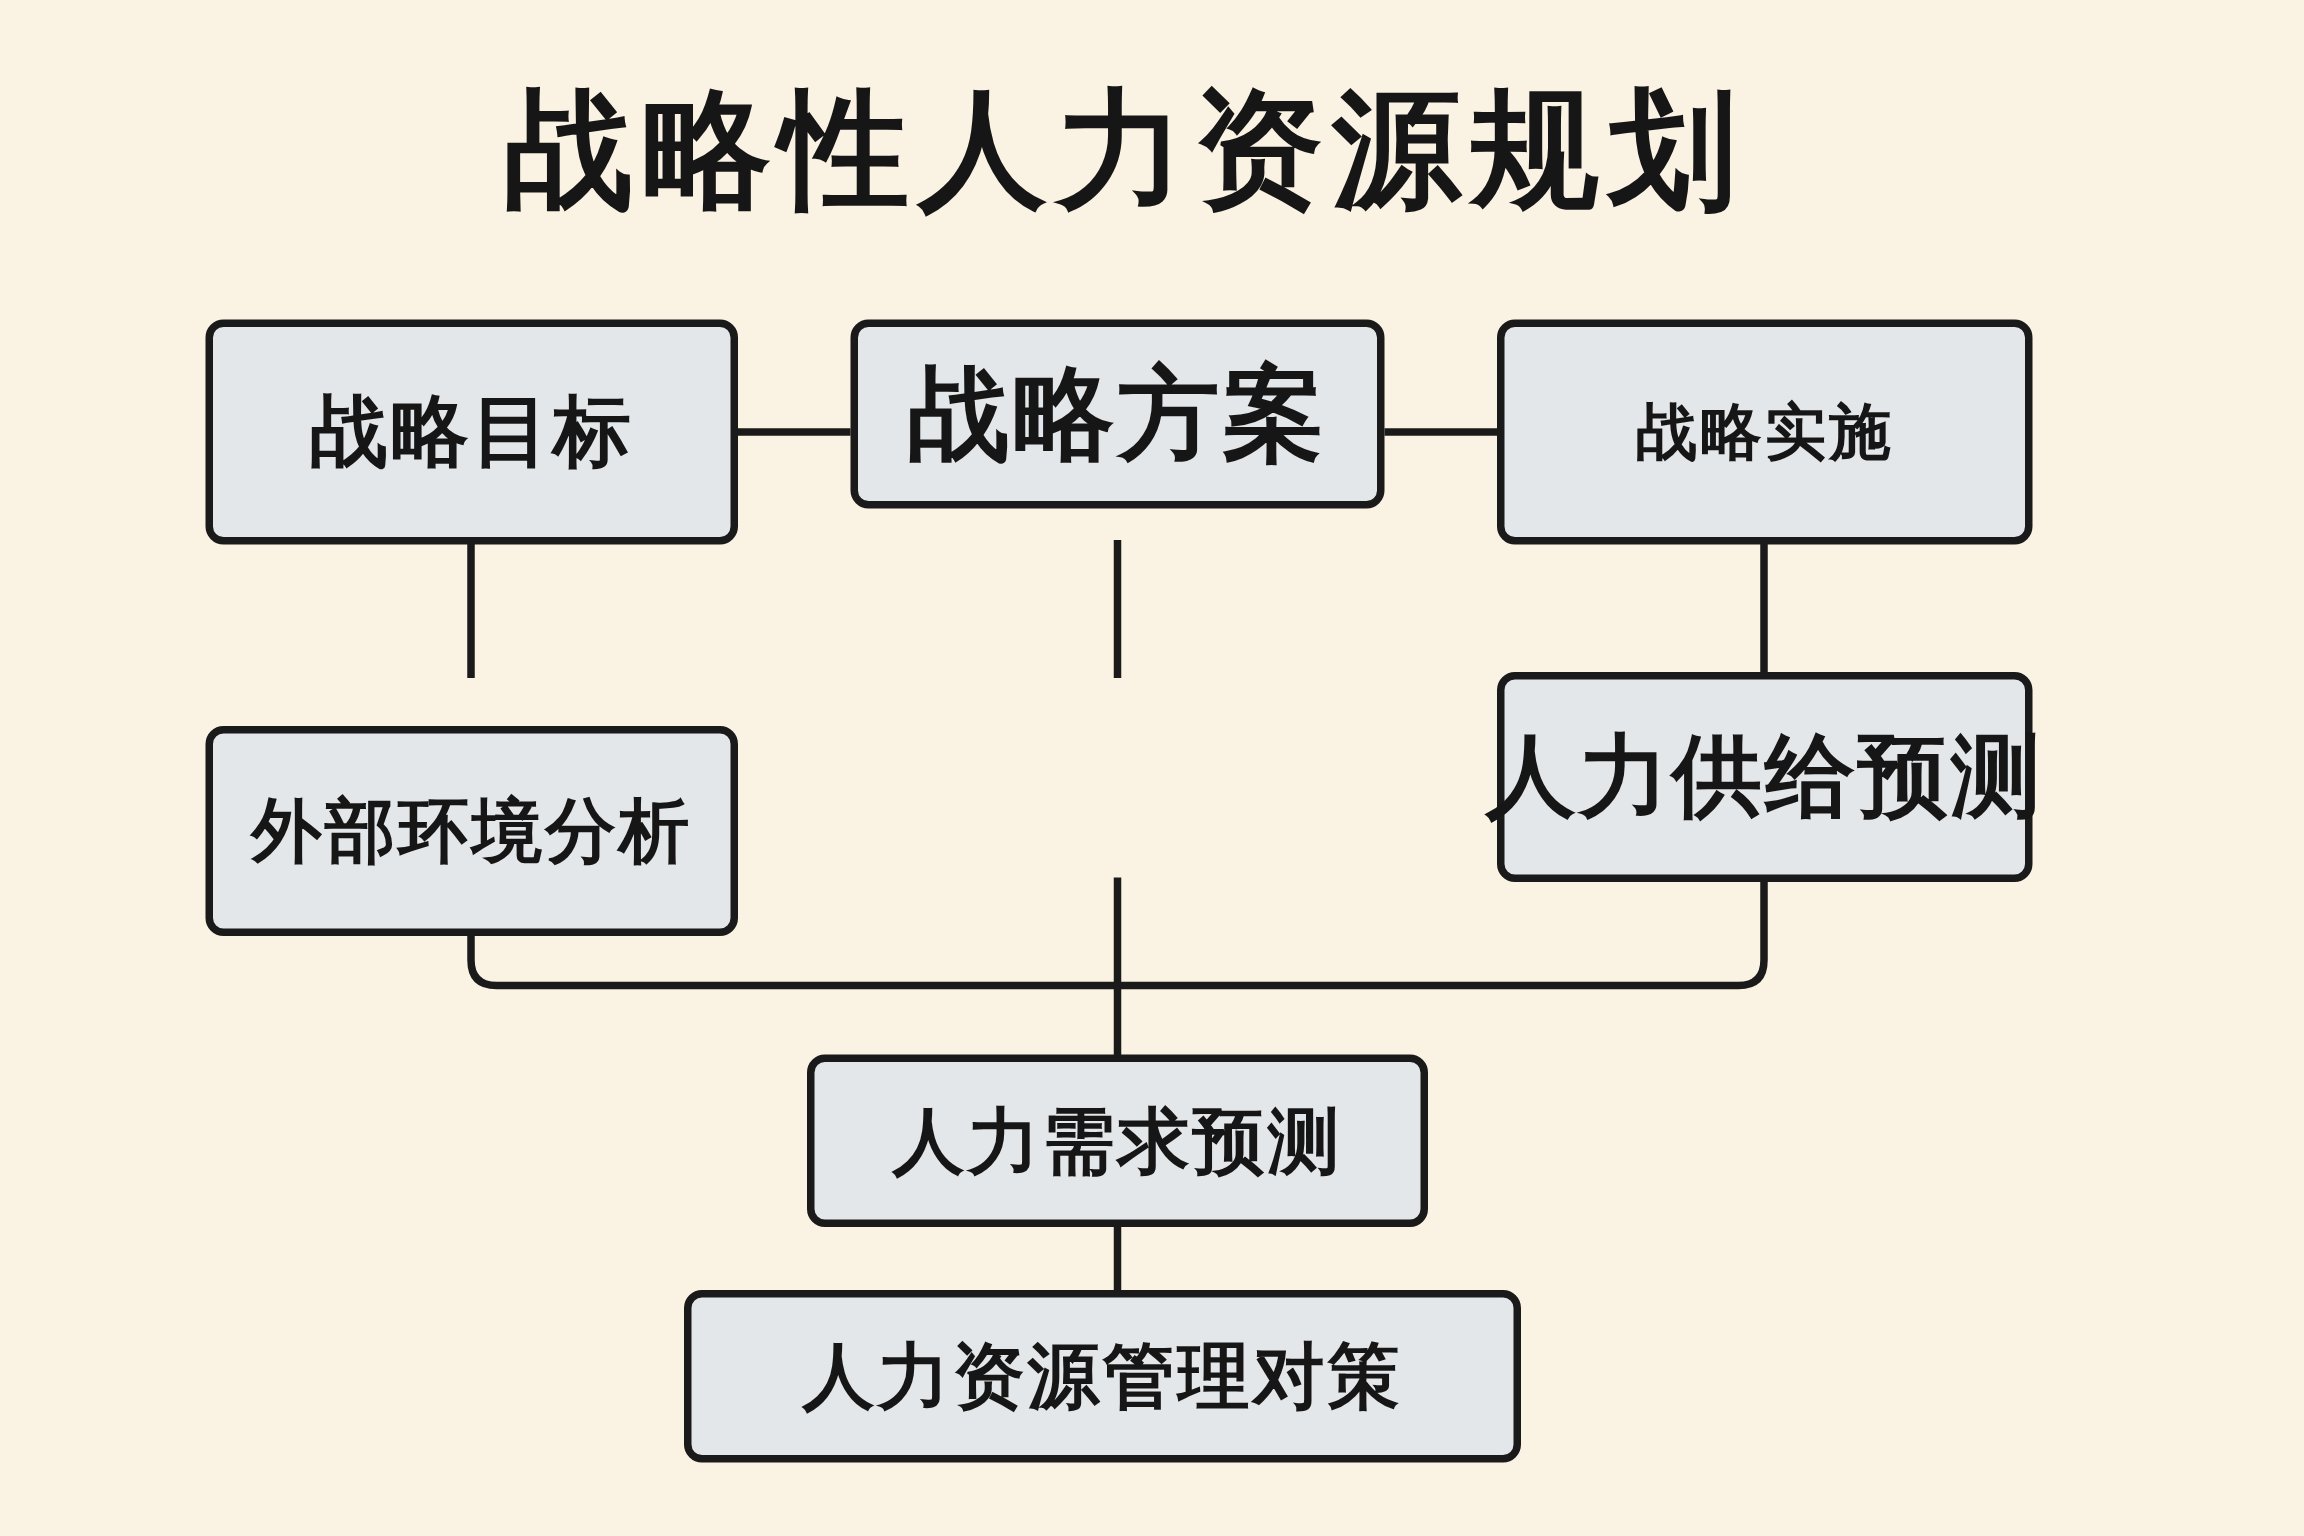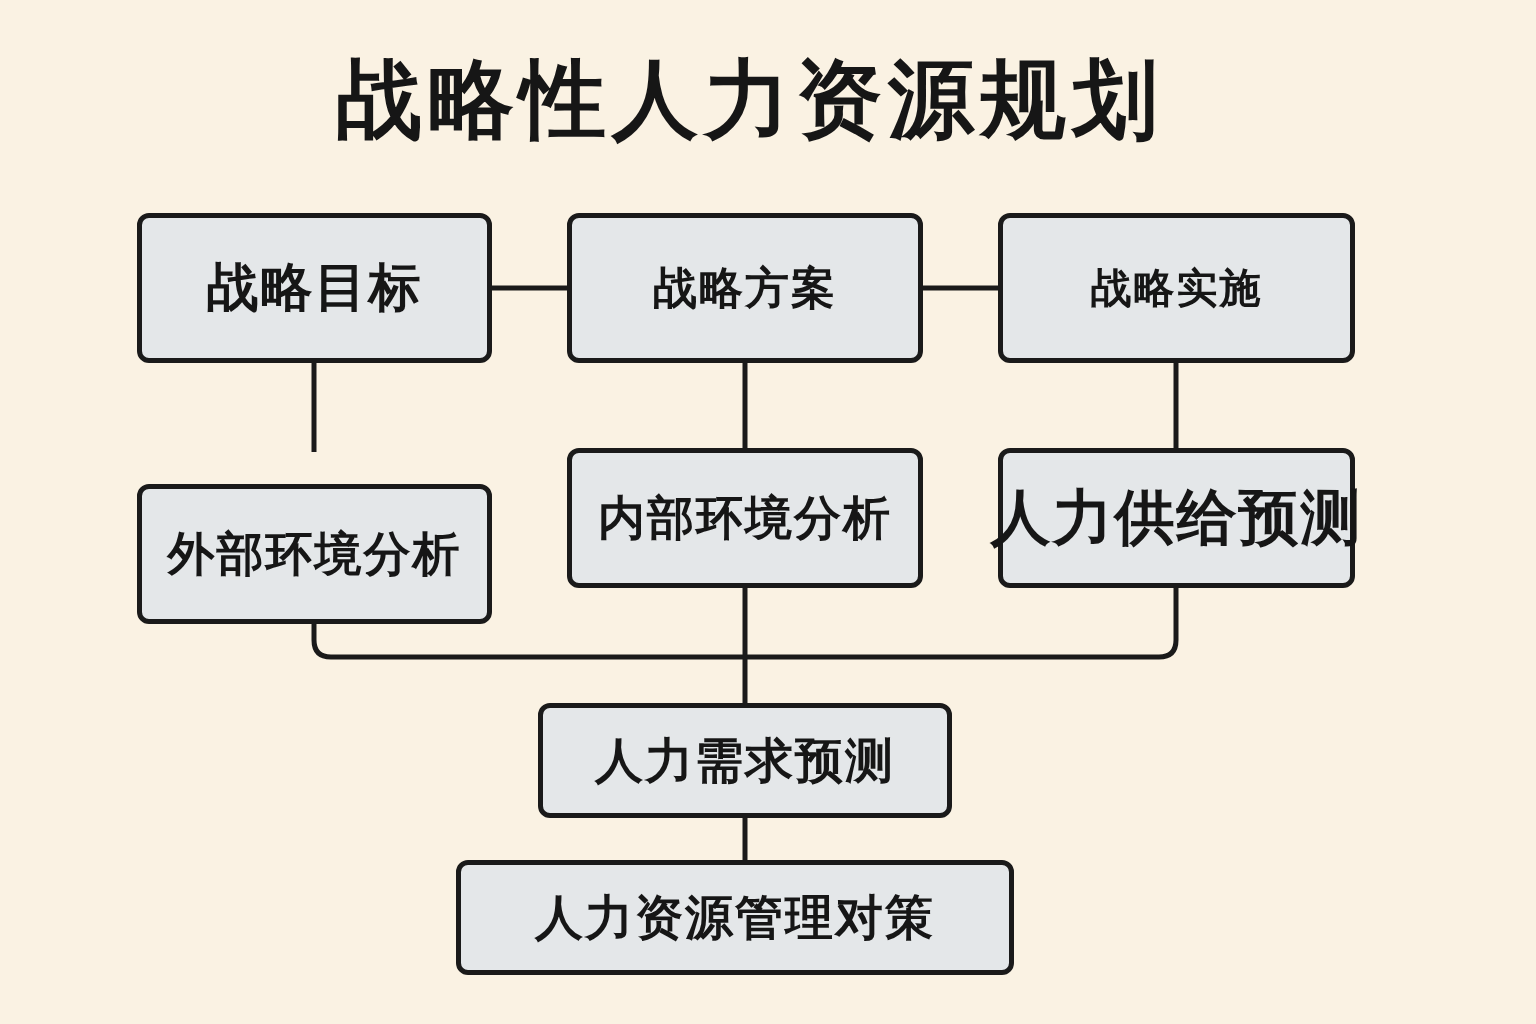--- a/index.html
+++ b/index.html
@@ -37,21 +37,21 @@
     display: flex;
     align-items: center;
     justify-content: center;
     font-weight: bold;
     color: #161616;
     letter-spacing: 2px;
     white-space: nowrap;
   }
   
   .n-goals  { left: 137px; top: 213px; width: 355px; height: 150px; font-size: 52px; }
-  .n-plan   { left: 567px; top: 213px; width: 356px; height: 150px; font-size: 44px; }
+  .n-plan   { left: 567px; top: 213px; width: 356px; height: 126px; font-size: 68px; }
   .n-impl   { left: 998px; top: 213px; width: 357px; height: 150px; font-size: 41px; }
   
   .n-ext    { left: 137px; top: 448px; width: 355px; height: 140px; font-size: 47px; margin-top: 36px; }
   .n-int    { left: 567px; top: 448px; width: 356px; height: 140px; font-size: 47px; }
   .n-supply { left: 998px; top: 448px; width: 357px; height: 140px; font-size: 60px; }
   
   .n-demand { left: 538px; top: 703px; width: 414px; height: 115px; font-size: 48px; }
   .n-counter{ left: 456px; top: 860px; width: 558px; height: 115px; font-size: 48px; }
 </style>
 </head>
@@ -71,18 +71,17 @@
       <path d="M745 815 V863"></path>
     </g>
   </svg>
 
   <div class="title">战略性人力资源规划</div>
 
   <div class="node n-goals">战略目标</div>
   <div class="node n-plan">战略方案</div>
   <div class="node n-impl">战略实施</div>
   <div class="node n-ext">外部环境分析</div>
-  <div class="node n-int">内部环境分析</div>
   <div class="node n-supply">人力供给预测</div>
   <div class="node n-demand">人力需求预测</div>
   <div class="node n-counter">人力资源管理对策</div>
 
 </div>
 
 </body></html>

